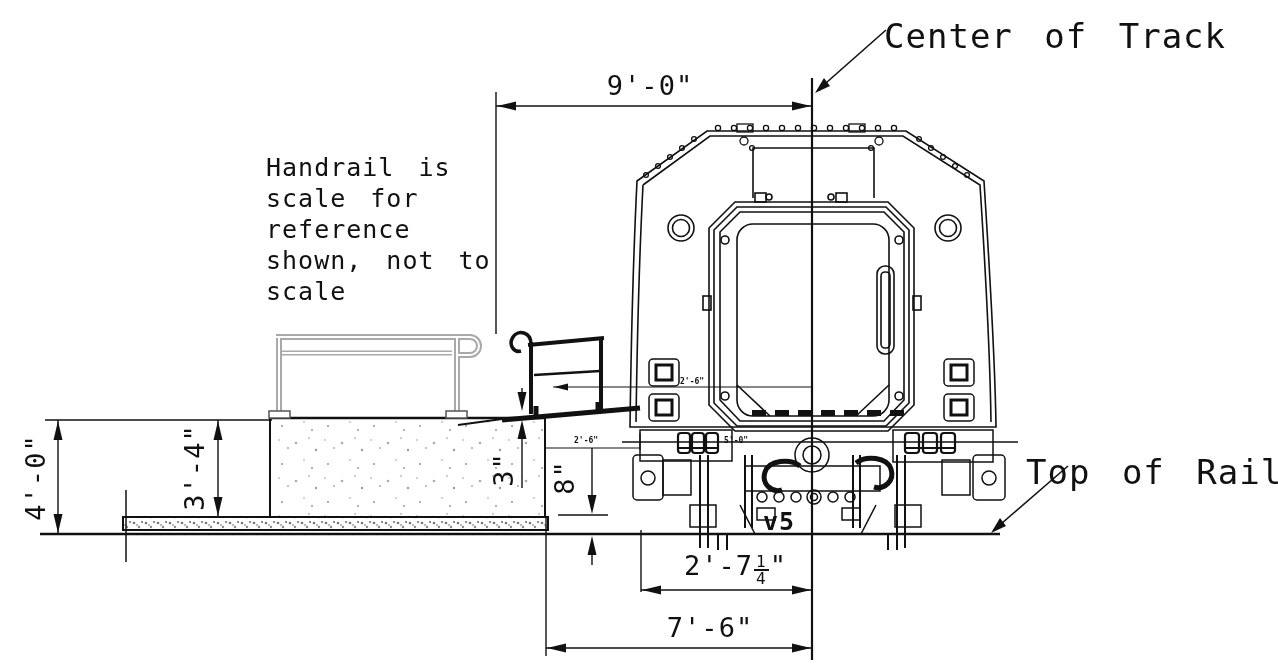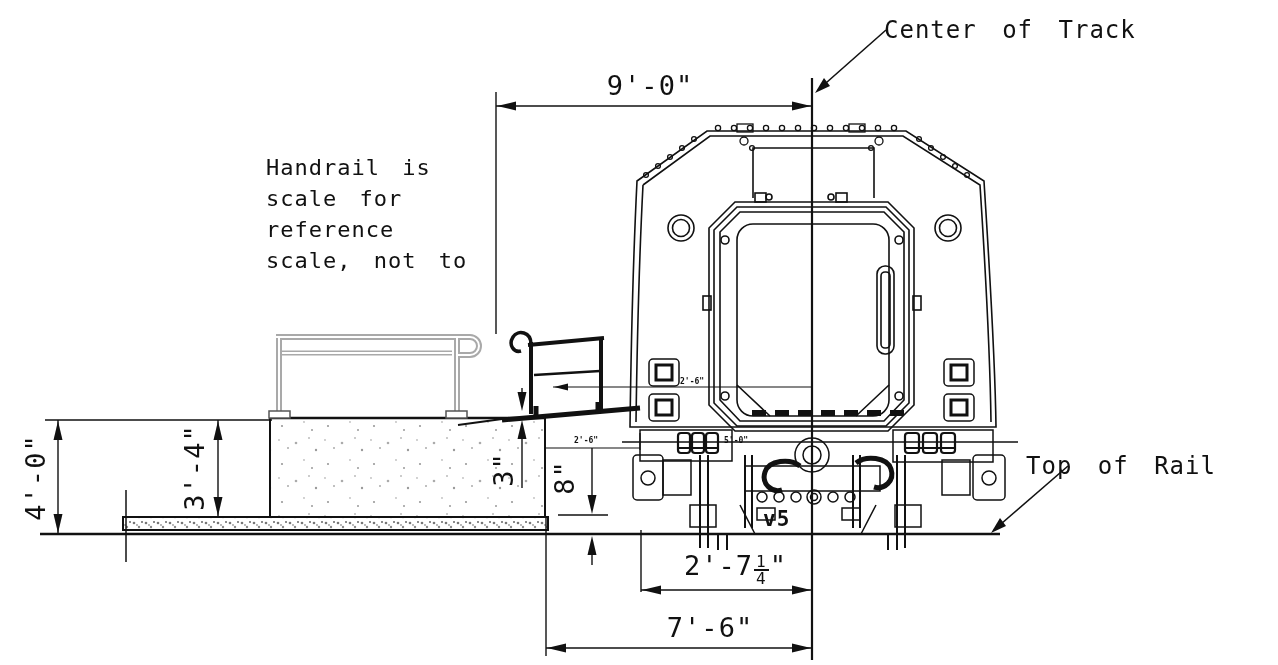--- a/index.html
+++ b/index.html
@@ -3,24 +3,24 @@
 <meta charset="utf-8">
 <style>
   html,body{margin:0;padding:0;background:#fff;}
   #stage{position:relative;width:1278px;height:665px;background:#fff;overflow:hidden;
          font-family:"DejaVu Sans Mono",monospace;color:#111;}
   svg{position:absolute;left:0;top:0;}
   .lbl{position:absolute;white-space:nowrap;color:#111;}
   .dim{font-size:27px;letter-spacing:1px;}
   .dim-c{text-align:center;}
   .rot{transform:rotate(-90deg);transform-origin:center center;text-align:center;}
-  .callout{font-size:24px;letter-spacing:1px;word-spacing:10px;}
-  .note{font-size:22px;line-height:31px;letter-spacing:1px;word-spacing:8px;}
+  .callout{font-size:34px;letter-spacing:1px;word-spacing:10px;}
+  .note{font-size:25px;line-height:31px;letter-spacing:1px;word-spacing:8px;}
   .tiny{font-size:8px;font-weight:bold;letter-spacing:0;}
-  .vmark{font-size:21px;font-weight:800;letter-spacing:1px;}
+  .vmark{font-size:25px;font-weight:800;letter-spacing:1px;}
   .fracwrap{display:inline-flex;flex-direction:column;align-items:center;
             font-size:16px;line-height:15px;vertical-align:8px;margin:0 1px;}
   .fracnum{border-bottom:2px solid #111;padding:0 2px;}
 </style>
 </head>
 <body>
 
 <div id="stage">
 
 <svg width="1278" height="665" viewBox="0 0 1278 665">
@@ -286,21 +286,22 @@
 <div class="lbl callout" style="left:884px;top:16px;">Center of Track</div>
 
 <div class="lbl callout" style="left:1026px;top:452px;">Top of Rail</div>
 
 <div class="lbl dim dim-c" style="left:575px;top:70px;width:150px;">9'-0"</div>
 
 <div class="lbl note" style="left:266px;top:152px;">
   <div>Handrail is</div>
   <div>scale for</div>
   <div>reference</div>
-  <div>scale, not to</div>
+  <div>shown, not to</div>
+  <div>scale</div>
 </div>
 
 <div class="lbl dim rot" style="left:-26px;top:462px;width:122px;">4'-0"</div>
 
 <div class="lbl dim rot" style="left:133px;top:452px;width:122px;">3'-4"</div>
 
 <div class="lbl dim rot" style="left:473px;top:454px;width:60px;">3"</div>
 
 <div class="lbl dim rot" style="left:534px;top:462px;width:60px;">8"</div>
 

